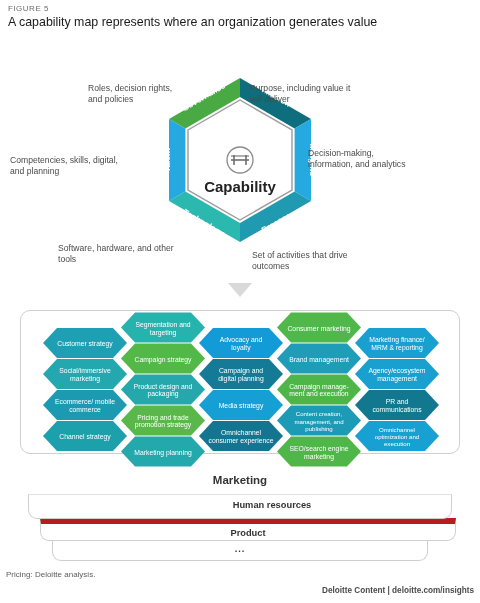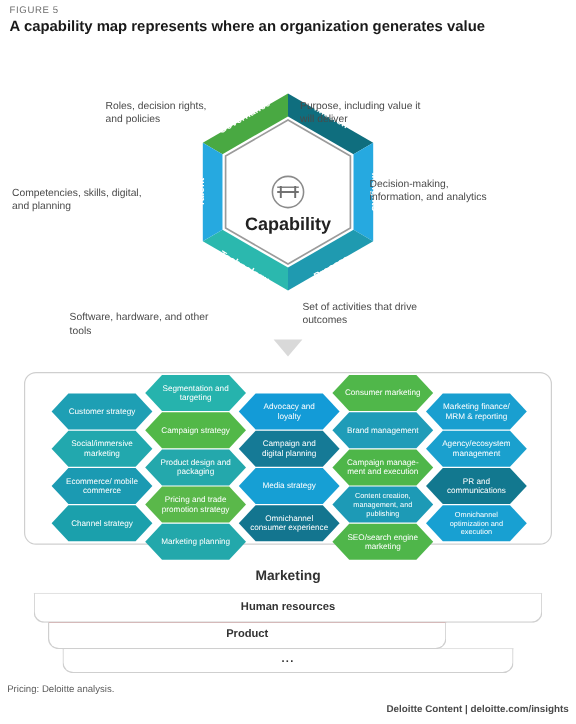--- a/index.html
+++ b/index.html
@@ -7,51 +7,51 @@
     width:480px;height:603px;background:#ffffff;
     font-family:"Liberation Sans","DejaVu Sans",sans-serif;
     color:#3f3f3f;position:relative;overflow:hidden;
   }
   .figure-label{
     position:absolute;left:8px;top:4px;font-size:8px;letter-spacing:.5px;
     color:#6d6d6d;font-weight:400;
   }
   .headline{
     position:absolute;left:8px;top:15px;width:464px;
-    font-size:12.4px;font-weight:bold;color:#1a1a1a;line-height:1.25;
+    font-size:12.4px;font-weight:normal;color:#1a1a1a;line-height:1.25;
   }
 
   
   .wheel{position:absolute;left:0;top:75px;width:480px;height:205px;}
   .wheel svg{position:absolute;left:0;top:0;}
   .ann{position:absolute;font-size:8.6px;line-height:1.33;color:#4a4a4a;}
   .ann-gov{left:88px;top:8px;width:100px;text-align:left;}
   .ann-mis{left:250px;top:8px;width:110px;text-align:left;}
   .ann-tal{left:10px;top:80px;width:108px;text-align:left;}
   .ann-ins{left:308px;top:73px;width:108px;text-align:left;}
-  .ann-tec{left:58px;top:184px;width:135px;text-align:left;}
+  .ann-tec{left:58px;top:168px;width:135px;text-align:left;}
   .ann-pro{left:252px;top:175px;width:120px;text-align:left;}
 
   .seg-label{font-size:8px;font-weight:bold;fill:#ffffff;letter-spacing:.2px;}
   .cap-word{font-size:15px;font-weight:bold;fill:#222222;}
 
   
   .arrow{position:absolute;left:228px;top:283px;width:0;height:0;
     border-left:12px solid transparent;border-right:12px solid transparent;
     border-top:14px solid #d9d9d9;}
 
   
   .stack{position:absolute;left:0;top:310px;width:480px;height:255px;}
   .card{
     position:absolute;background:#ffffff;border:1px solid #cfcfcf;
     border-radius:9px;box-sizing:border-box;
   }
   .card-marketing{left:20px;top:0px;width:440px;height:144px;border-radius:10px;}
-  .card-hr{left:28px;top:184px;width:424px;height:25px;border-radius:0 0 9px 9px;border-top:1px solid #e2e2e2;}
-  .card-product{left:40px;top:208px;width:332px;height:23px;border-radius:0 0 9px 9px;border-top:1px solid #b91c1c;}
+  .card-hr{left:28px;top:184px;width:424px;height:25px;border-radius:0 0 9px 9px;border-top:1px solid #e2e2e2;padding-left:32px;}
+  .card-product{left:40px;top:208px;width:416px;height:23px;border-radius:0 0 9px 9px;border-top:6px solid #b91c1c;}
   .card-more{left:52px;top:230px;width:376px;height:21px;border-radius:0 0 9px 9px;border-top:1px solid #e2e2e2;}
   .card-title{
     position:absolute;width:100%;text-align:center;font-weight:bold;color:#333;
   }
   .t-marketing{top:163px;font-size:11.5px;}
   .t-hr{top:5px;font-size:9.3px;}
   .t-product{top:4px;font-size:9.3px;}
   .t-more{top:3px;font-size:9.3px;letter-spacing:1px;}
 
   .hexgrid{position:absolute;left:0;top:0;width:440px;height:165px;}

